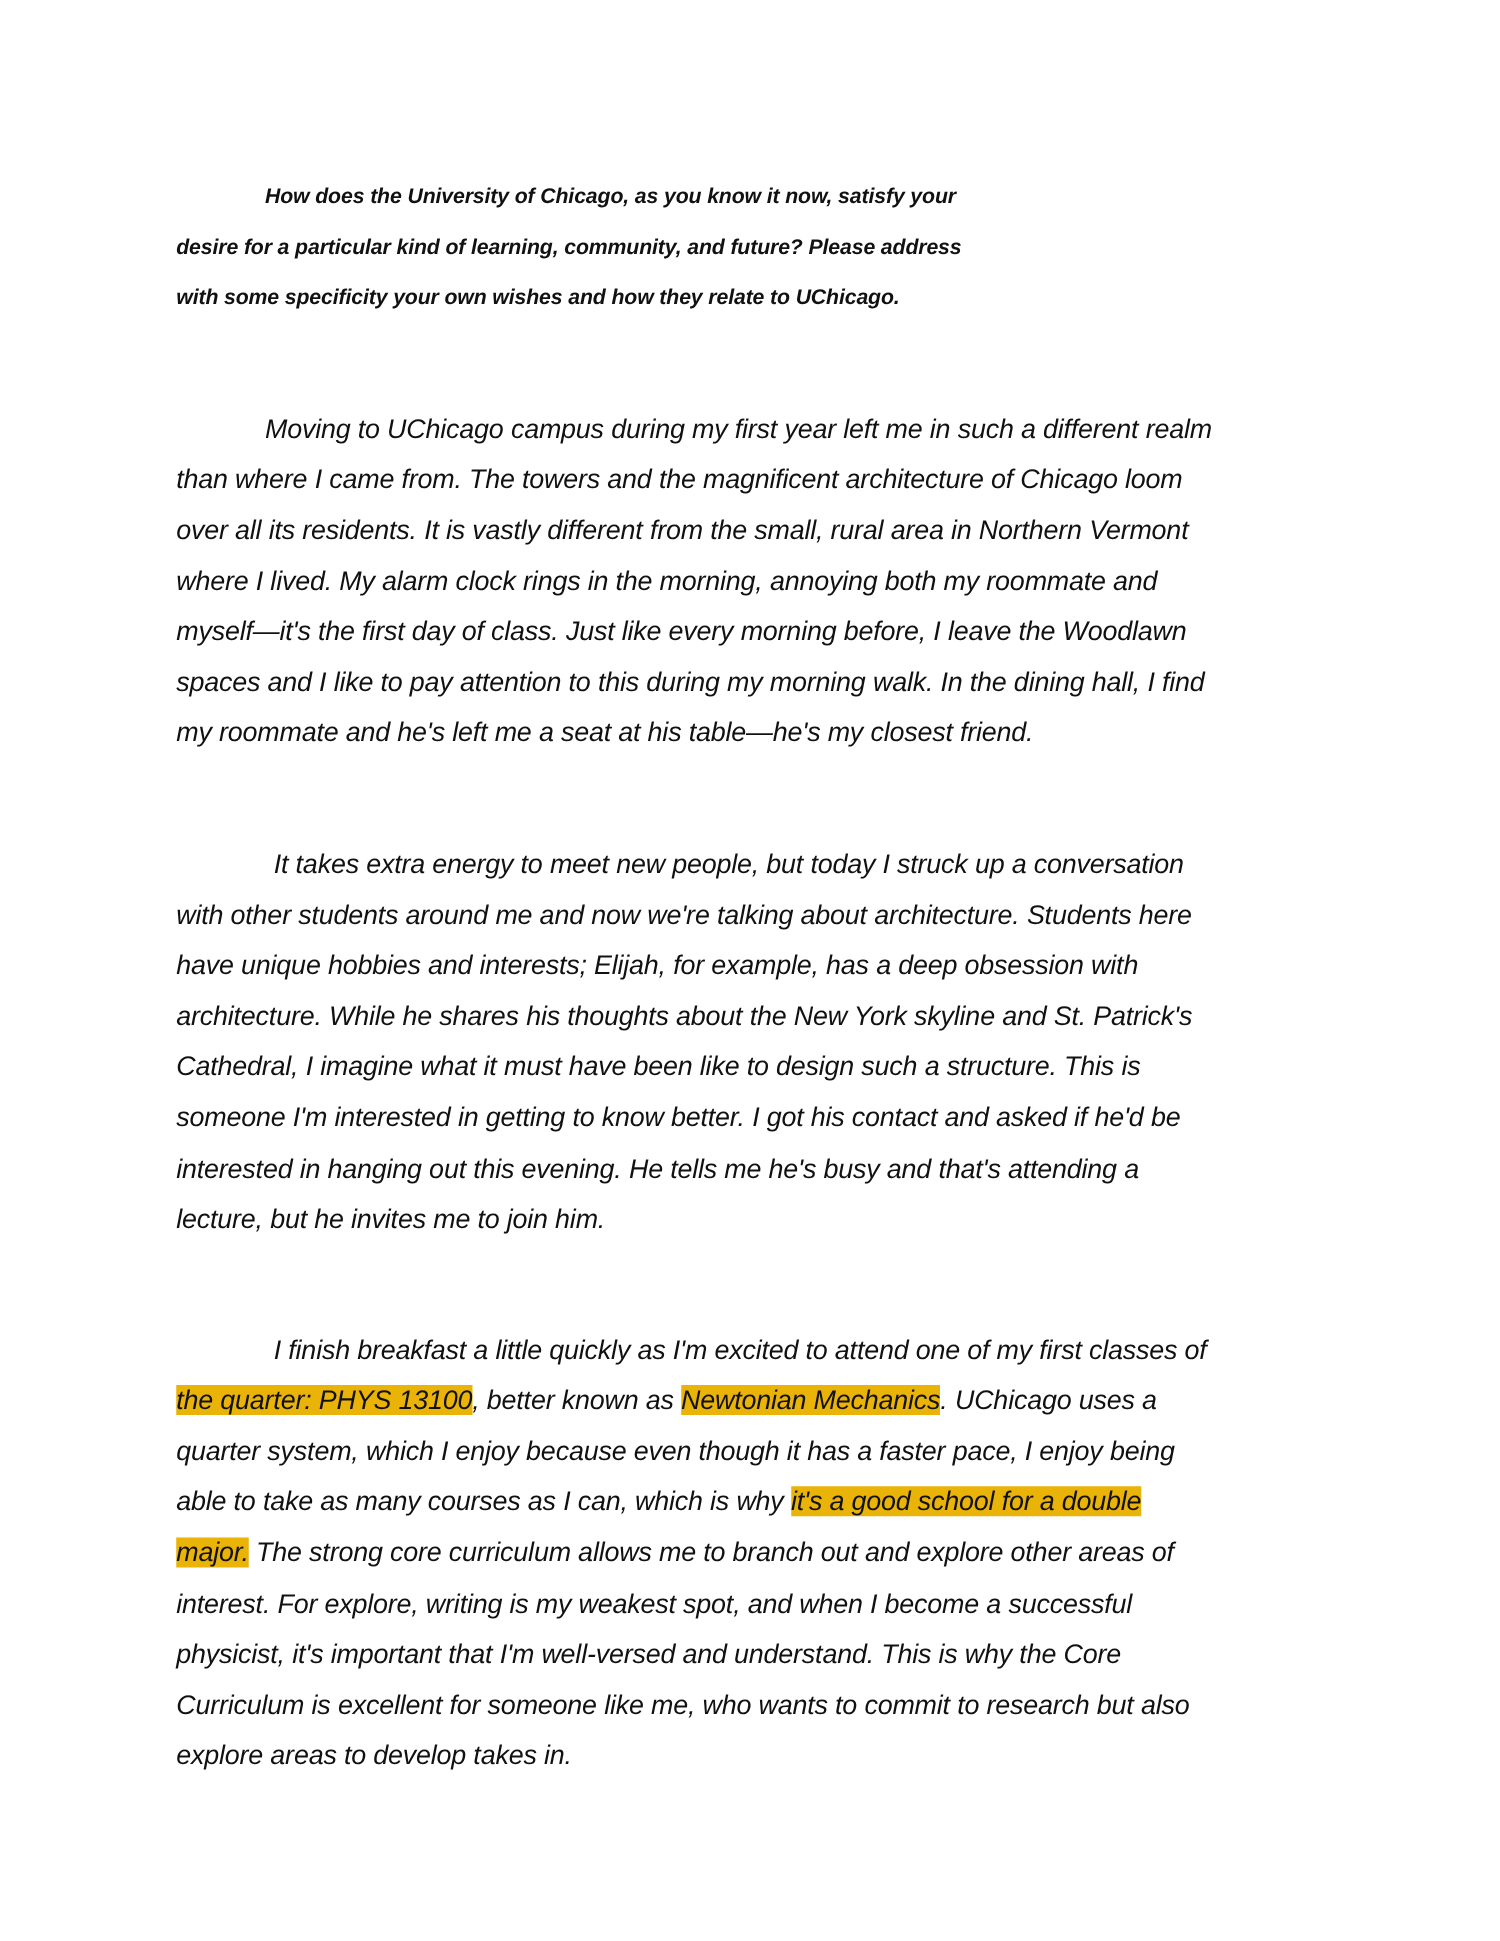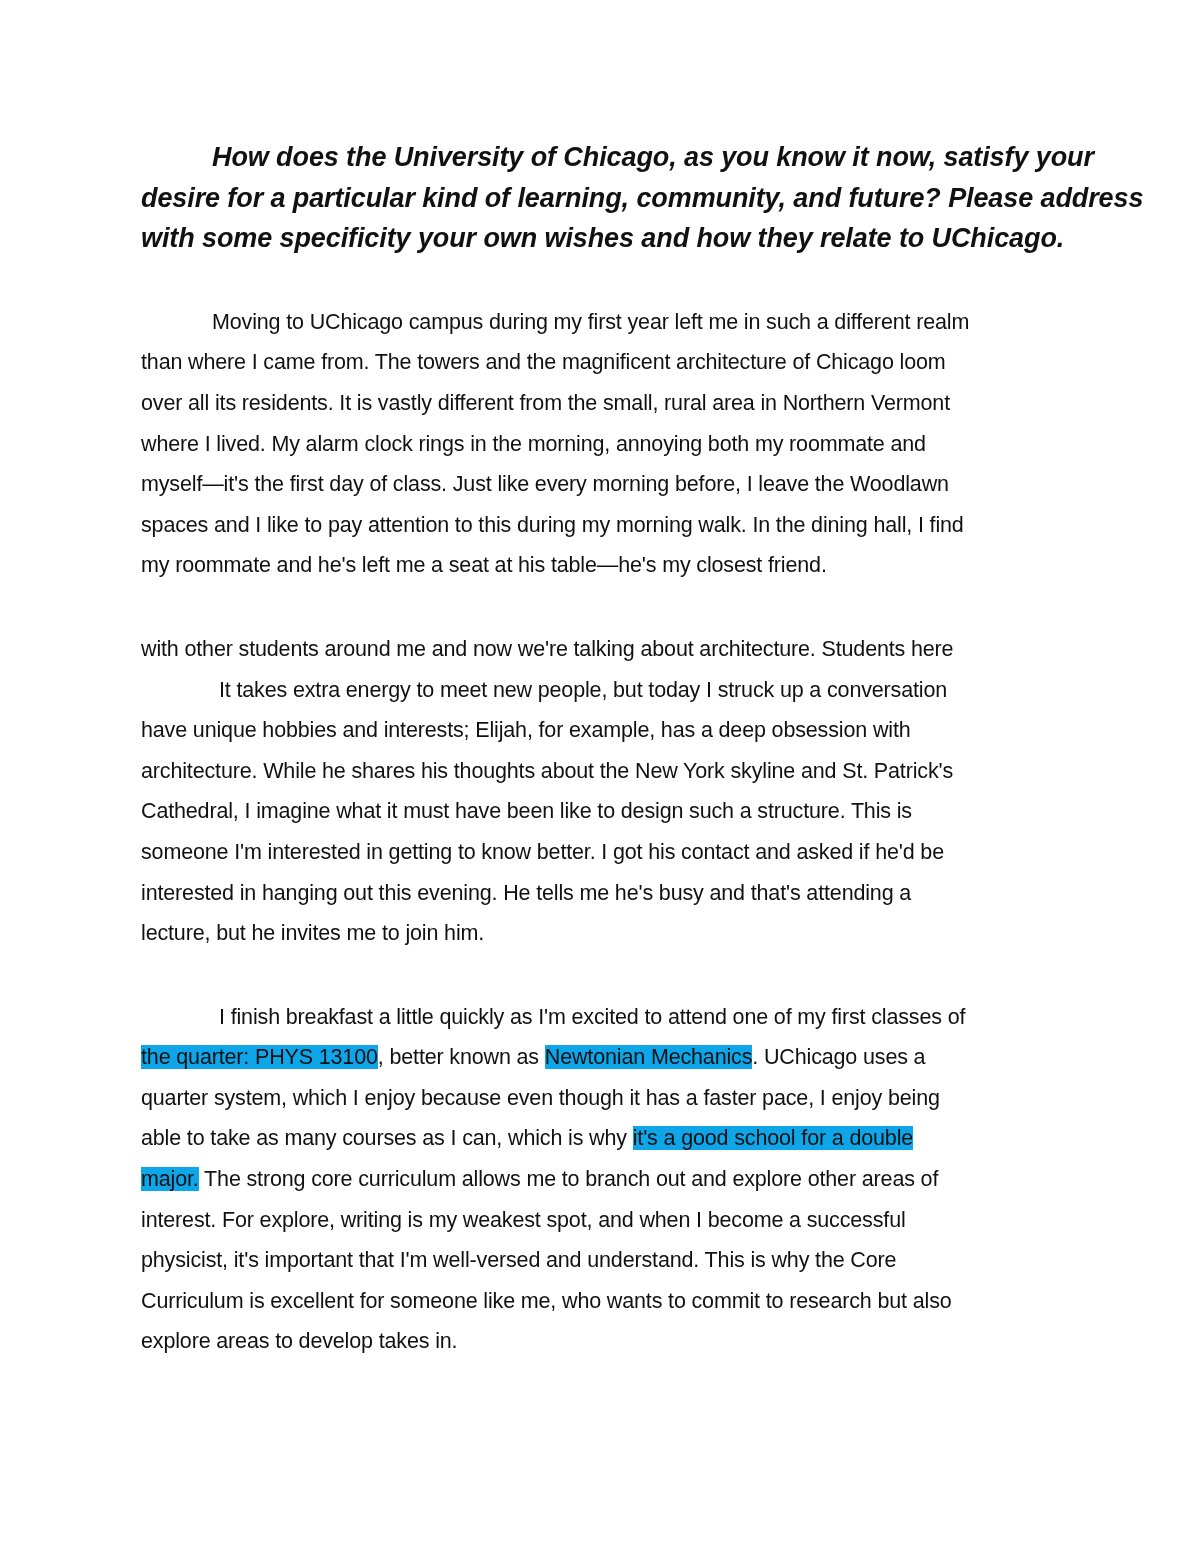--- a/index.html
+++ b/index.html
@@ -17,40 +17,41 @@
     }
     .page {
       position: absolute;
       left: 141px;
       top: 137px;
       width: 920px;
     }
     .prompt {
       font-weight: bold;
       font-style: italic;
-      font-size: 27px;
+      font-size: 17px;
       line-height: 40.6px;
       margin: 0;
       text-indent: 71px;
       letter-spacing: -0.1px;
     }
     .para {
       font-size: 21.5px;
       line-height: 40.6px;
-      margin: 43px 0 0 0;
+      margin: 64px 0 0 0;
       text-indent: 71px;
       letter-spacing: -0.15px;
+      font-style: italic;
     }
     .para.p2, .para.p3 { text-indent: 78px; }
     .line {
       display: block;
       white-space: nowrap;
     }
     .hl {
-      background: #0ea5e9;
+      background: #eab308;
     }
   </style>
 </head>
 <body>
 
 <div class="page">
 
   <p class="prompt">
     <span class="line">How does the University of Chicago, as you know it now, satisfy your</span>
     <span class="line" style="text-indent:0">desire for a particular kind of learning, community, and future? Please address</span>
@@ -61,22 +62,22 @@
     <span class="line">Moving to UChicago campus during my first year left me in such a different realm</span>
     <span class="line" style="text-indent:0">than where I came from. The towers and the magnificent architecture of Chicago loom</span>
     <span class="line" style="text-indent:0">over all its residents.  It is vastly different from the small, rural area in Northern Vermont</span>
     <span class="line" style="text-indent:0">where I lived. My alarm clock rings in the morning, annoying both my roommate and</span>
     <span class="line" style="text-indent:0">myself—it's the first day of class. Just like every morning before, I leave the Woodlawn</span>
     <span class="line" style="text-indent:0">spaces and I like to pay attention to this during my morning walk. In the dining hall, I find</span>
     <span class="line" style="text-indent:0">my roommate and he's left me a seat at his table—he's my closest friend.</span>
   </p>
 
   <p class="para p2">
+    <span class="line">It takes extra energy to meet new people, but today I struck up a conversation</span>
     <span class="line" style="text-indent:0">with other students around me and now we're talking about architecture. Students here</span>
-    <span class="line">It takes extra energy to meet new people, but today I struck up a conversation</span>
     <span class="line" style="text-indent:0">have unique hobbies and interests; Elijah, for example, has a deep obsession with</span>
     <span class="line" style="text-indent:0">architecture. While he shares his thoughts about the New York skyline and St. Patrick's</span>
     <span class="line" style="text-indent:0">Cathedral, I imagine what it must have been like to design such a structure. This is</span>
     <span class="line" style="text-indent:0">someone I'm interested in getting to know better. I got his contact and asked if he'd be</span>
     <span class="line" style="text-indent:0">interested in hanging out this evening. He tells me he's busy and that's attending a</span>
     <span class="line" style="text-indent:0">lecture, but he invites me to join him.</span>
   </p>
 
   <p class="para p3">
     <span class="line">I finish breakfast a little quickly as I'm excited to attend one of my first classes of</span>

